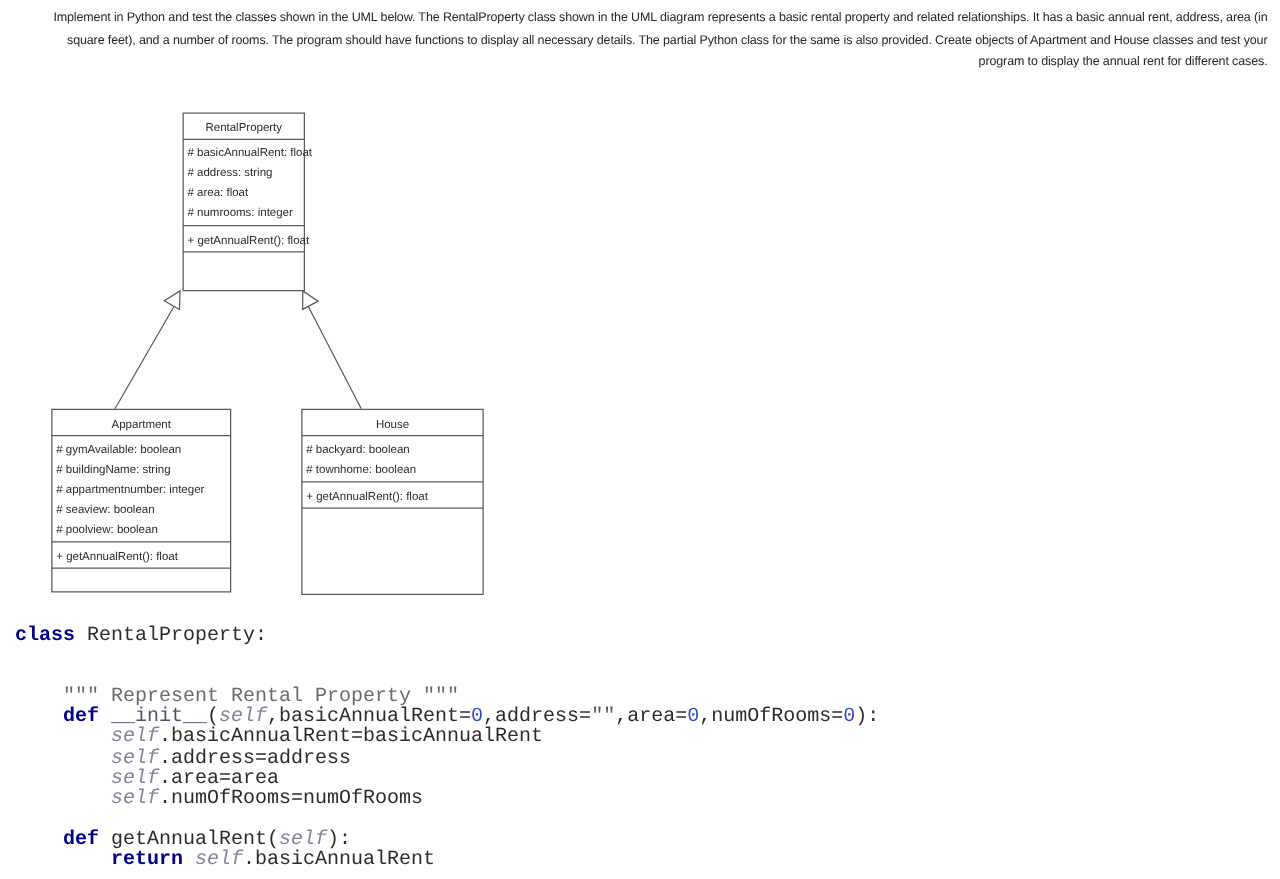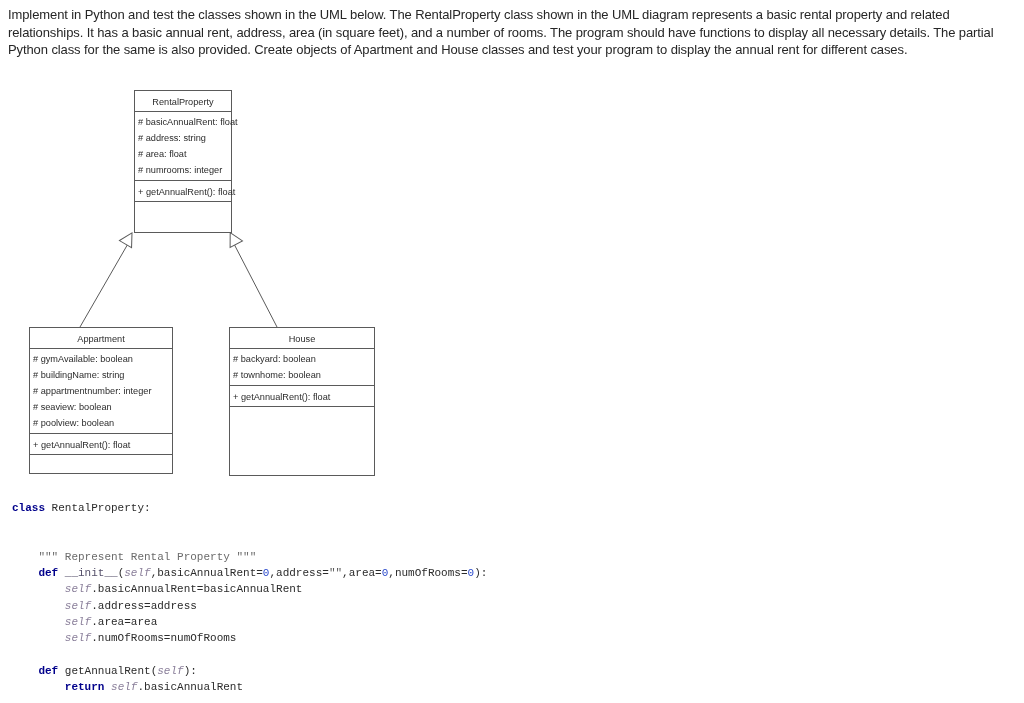--- a/index.html
+++ b/index.html
@@ -12,34 +12,34 @@
     height: 703px;
     position: relative;
     font-family: "Liberation Sans", sans-serif;
     color: #1a1a1a;
     overflow: hidden;
   }
 
   
   #problem-statement {
     position: absolute;
-    left: 8px;
+    left: 18px;
     top: 6px;
     width: 996px;
-    font-size: 13px;
+    font-size: 10px;
     line-height: 17.5px;
     color: #262626;
-    text-align: left;
+    text-align: right;
     letter-spacing: -0.1px;
   }
 
   
   #uml-diagram {
     position: absolute;
-    left: 4px;
+    left: 16px;
     top: 80px;
     width: 400px;
     height: 420px;
   }
   #uml-diagram svg {
     display: block;
   }
 
   .uml-box-rect {
     fill: #ffffff;
@@ -73,21 +73,21 @@
     stroke-width: 1;
   }
 
   
   #code-block {
     position: absolute;
     left: 12px;
     top: 500px;
     width: 700px;
     font-family: "Liberation Mono", monospace;
-    font-size: 11px;
+    font-size: 16px;
     line-height: 16.3px;
     white-space: pre;
     color: #2b2b2b;
   }
   #code-block .ln {
     display: block;
     height: 16.3px;
   }
   .tok-kw   { color: #00008b; font-weight: bold; }
   .tok-self { color: #8a7f9a; font-style: italic; }

